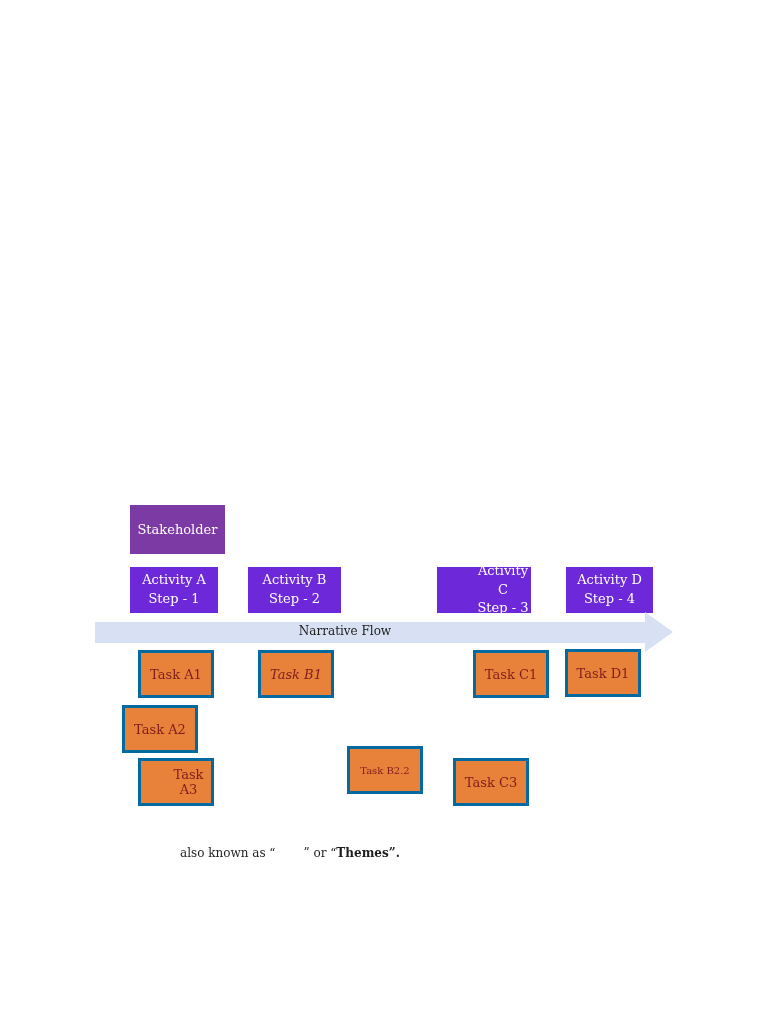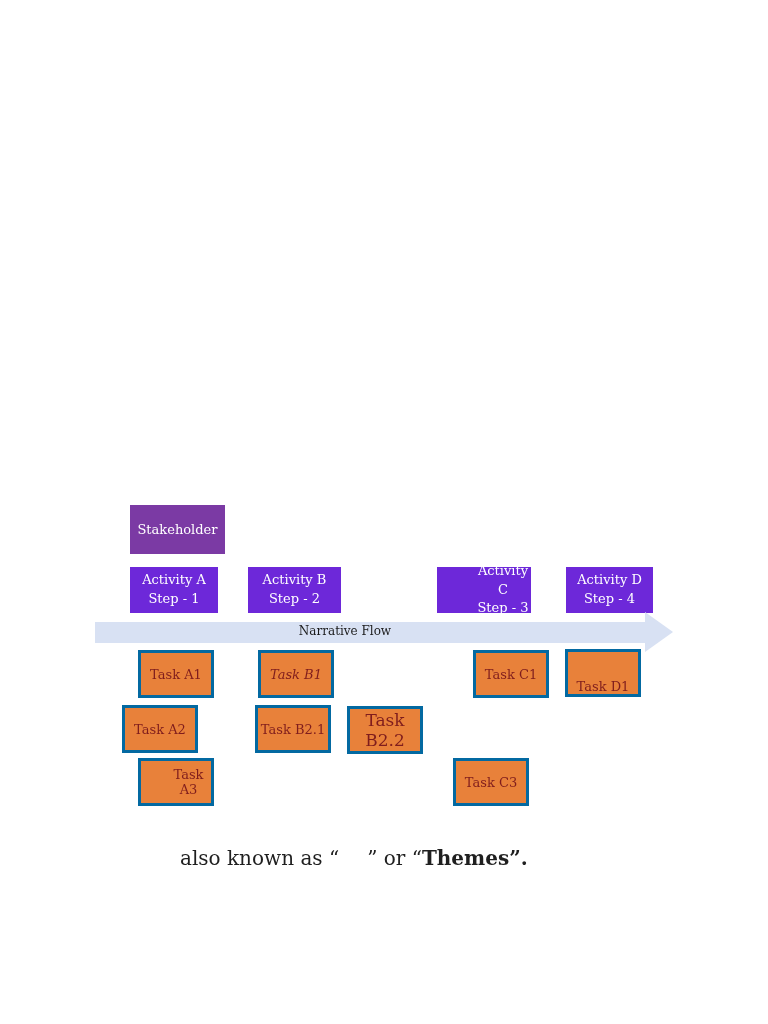--- a/index.html
+++ b/index.html
@@ -58,25 +58,25 @@
     font-size: 12px;
     color: #1b1b1b;
   }
   .task {
     width: 76px; height: 48px;
     background: #E8813A;
     border: 3px solid #0369a1;
     color: #7f1d1d;
     font-size: 13px;
   }
-  .task.small { font-size: 17px; }
+  .task.small { font-size: 10px; margin-top: 40px; }
   .caption {
     position: absolute;
     left: 180px; top: 846px;
-    font-size: 20px;
+    font-size: 12px;
     color: #1f1f1f;
     white-space: nowrap;
   }
   .caption .blank {
     display: inline-block;
     width: 28px;
   }
   .caption b { font-weight: bold; }
 </style>
 </head>
@@ -115,33 +115,30 @@
   <div class="box task" style="left:122px; top:705px;">
     <span>Task A2</span>
   </div>
   <div class="box task" style="left:138px; top:758px;padding-left:25px;">
     <span>Task A3</span>
   </div>
 
   <div class="box task" style="left:258px; top:650px;font-style:italic;">
     <span>Task B1</span>
   </div>
-  <div class="box task" style="left:255px; top:705px;">
-    <span>Task B2.1</span>
-  </div>
   <div class="box task small" style="left:347px; top:706px;">
     <span>Task B2.2</span>
   </div>
 
   <div class="box task" style="left:453px; top:650px;margin-left:20px;">
     <span>Task C1</span>
   </div>
   <div class="box task" style="left:453px; top:758px;text-align:right;">
     <span>Task C3</span>
   </div>
 
-  <div class="box task" style="left:565px; top:649px;justify-content:flex-end;">
+  <div class="box task" style="left:565px; top:649px;">
     <span>Task D1</span>
   </div>
 
   <div class="caption"><span>also known as “</span><span class="blank"></span><span>” or “</span><b>Themes”.</b></div>
 
 </div>
 
 </body></html>

